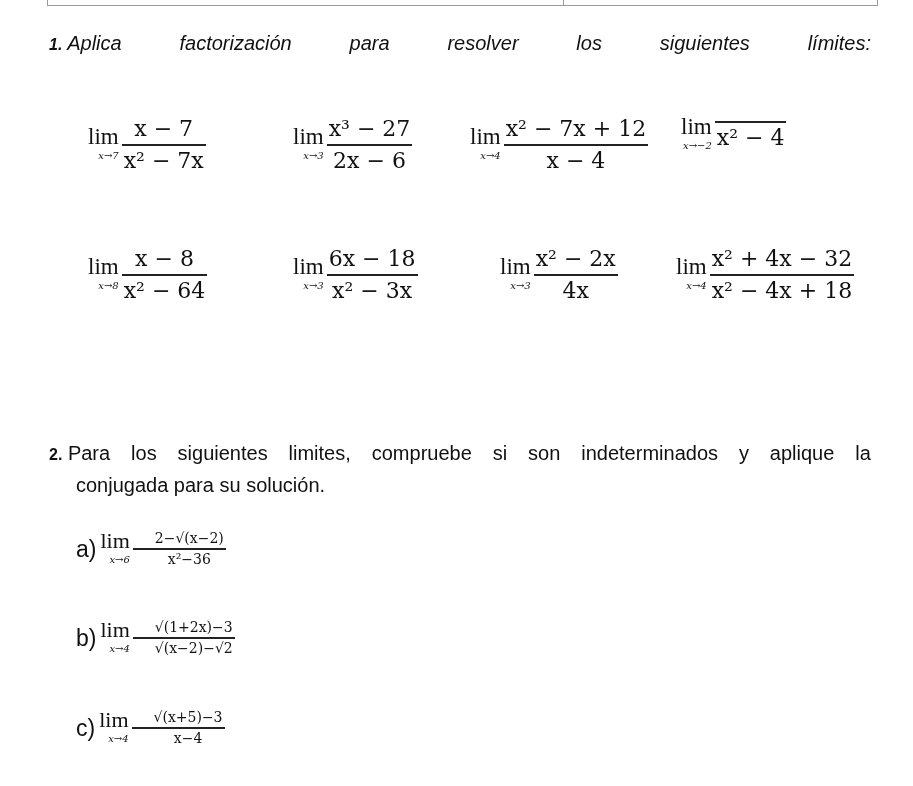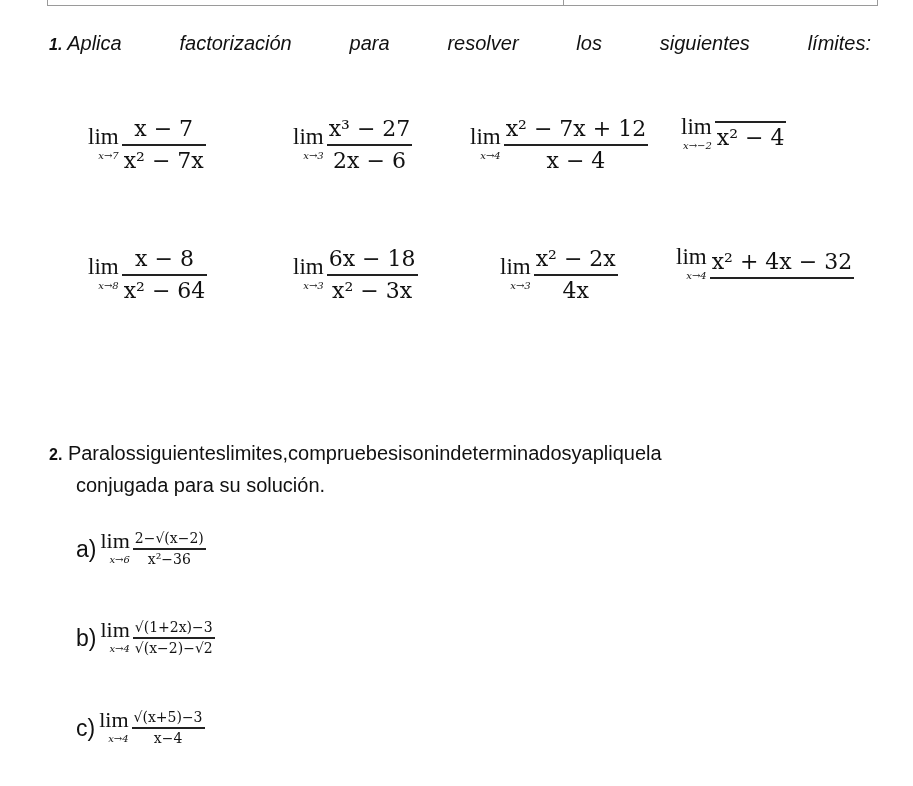--- a/index.html
+++ b/index.html
@@ -16,27 +16,27 @@
 
   .lim { position:absolute; display:flex; align-items:center; }
   .lim .op { display:flex; flex-direction:column; align-items:flex-end; margin-right:3px; }
   .lim .op .l { font-family:"Liberation Serif", serif; font-size:23px; line-height:22px; }
   .lim .op .s { font-family:"DejaVu Serif", serif; font-style:italic; font-size:10px; line-height:16px; white-space:nowrap;margin-left:8px; }
   .frac { display:flex; flex-direction:column; align-items:center; }
   .frac .n, .frac .d { font-family:"DejaVu Serif", serif; font-size:22px; line-height:26px; white-space:nowrap; padding:0 2px; }
   .frac .bar { height:2px; background:#222; align-self:stretch; margin:2px 0; }
 
   .q2 { position:absolute; left:49px; top:438px; width:822px; font-size:20px; line-height:30px; }
-  .q2 .line1 { display:flex; }
+  .q2 .line1 { display:flex; justify-content:space-between; }
   .q2 .line2 { padding-left:27px; }
 
   .sub { position:absolute; display:flex; align-items:center; }
   .sub .lbl { font-family:"Liberation Sans", sans-serif; font-size:23px; margin-right:4px; }
   .sub .op .l { font-size:22px; }
-  .sub .frac .n, .sub .frac .d { font-size:14px; line-height:17px; }
+  .sub .frac .n, .sub .frac .d { font-size:14px; line-height:17px;margin-left:20px; }
   .sub .frac .bar { height:1.5px; margin:1px 0; }
 </style>
 </head>
 <body>
 
 <div class="tbl">
     <div class="div"></div>
   </div>
 
 <div class="q1 sans">
@@ -127,20 +127,21 @@
     </div>
 </div>
 <div class="lim" style="left:676px; top:246px;">
   <div class="op">
       <span class="l">lim</span>
       <span class="s">x→4</span>
     </div>
   <div class="frac">
       <span class="n">x² + 4x − 32</span>
       <span class="bar"></span>
+      <span class="d">x² − 4x + 18</span>
     </div>
 </div>
 
 <div class="q2 sans">
   <div class="line1">
     <span><span class="num">2.</span> <span>Para</span></span>
     <span>los</span>
     <span>siguientes</span>
     <span>limites,</span>
     <span>compruebe</span>

